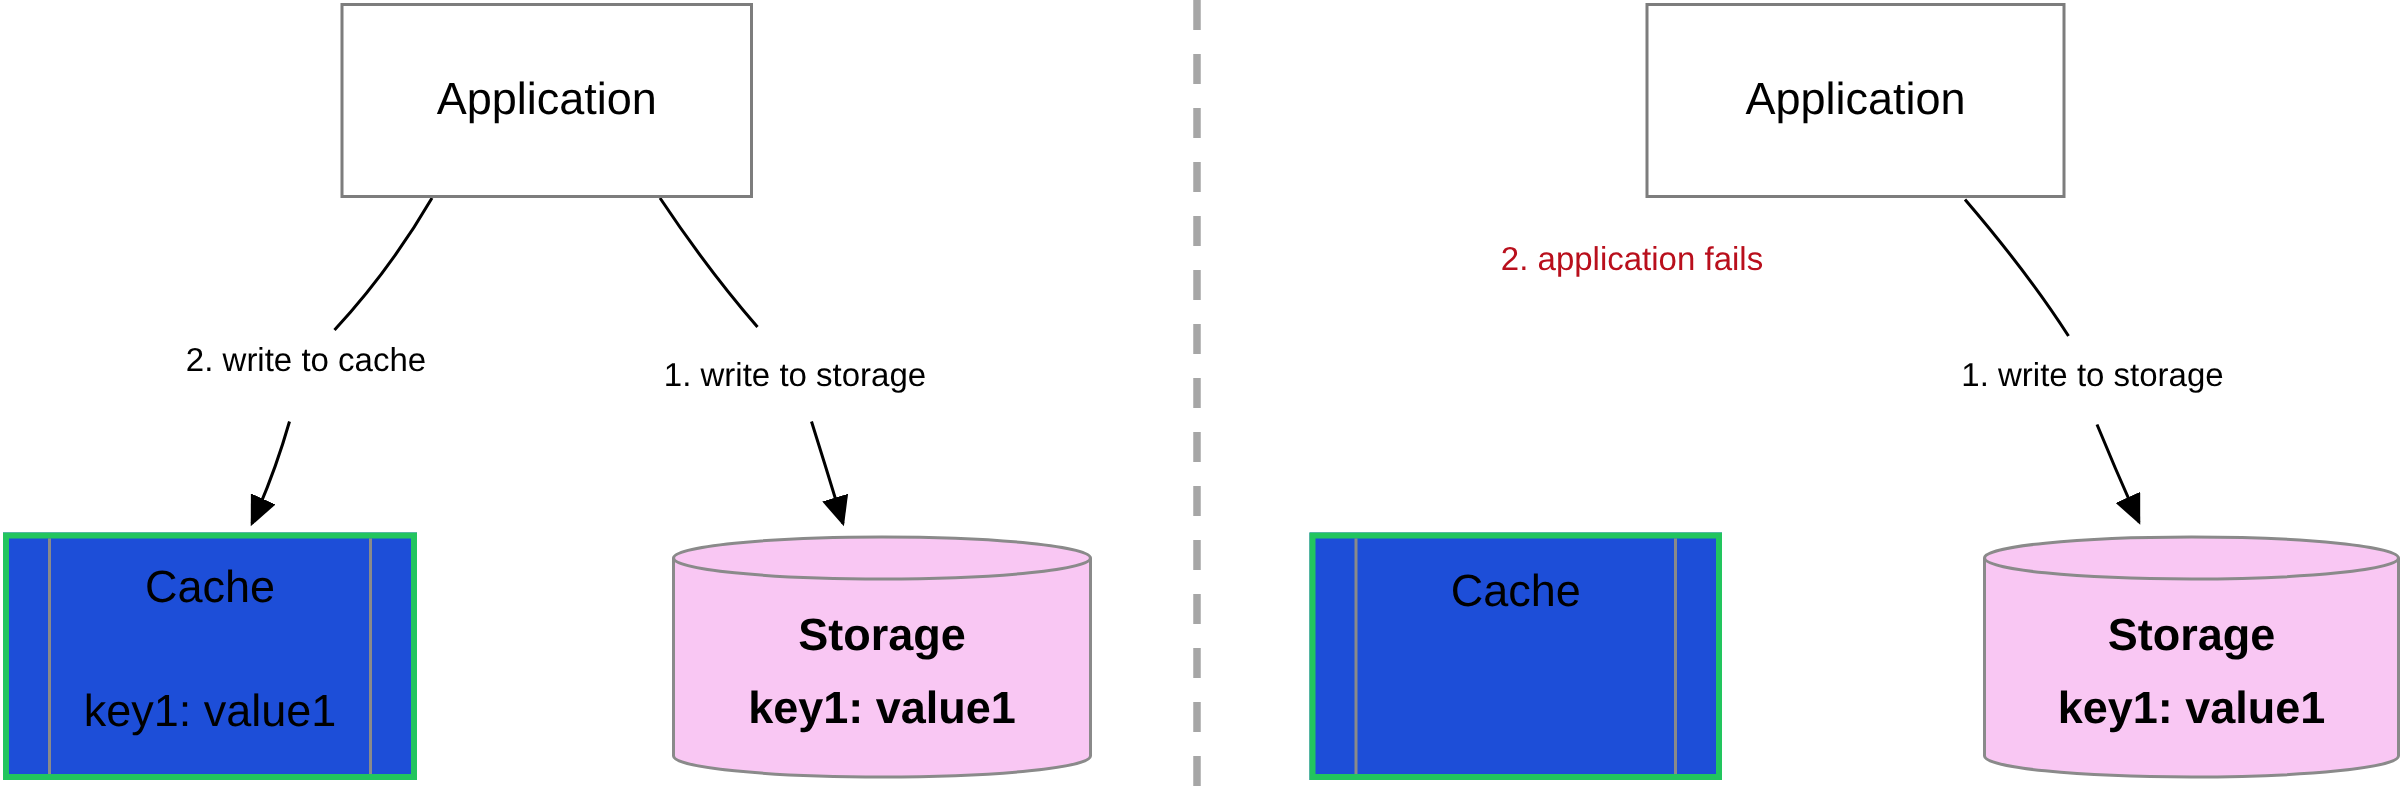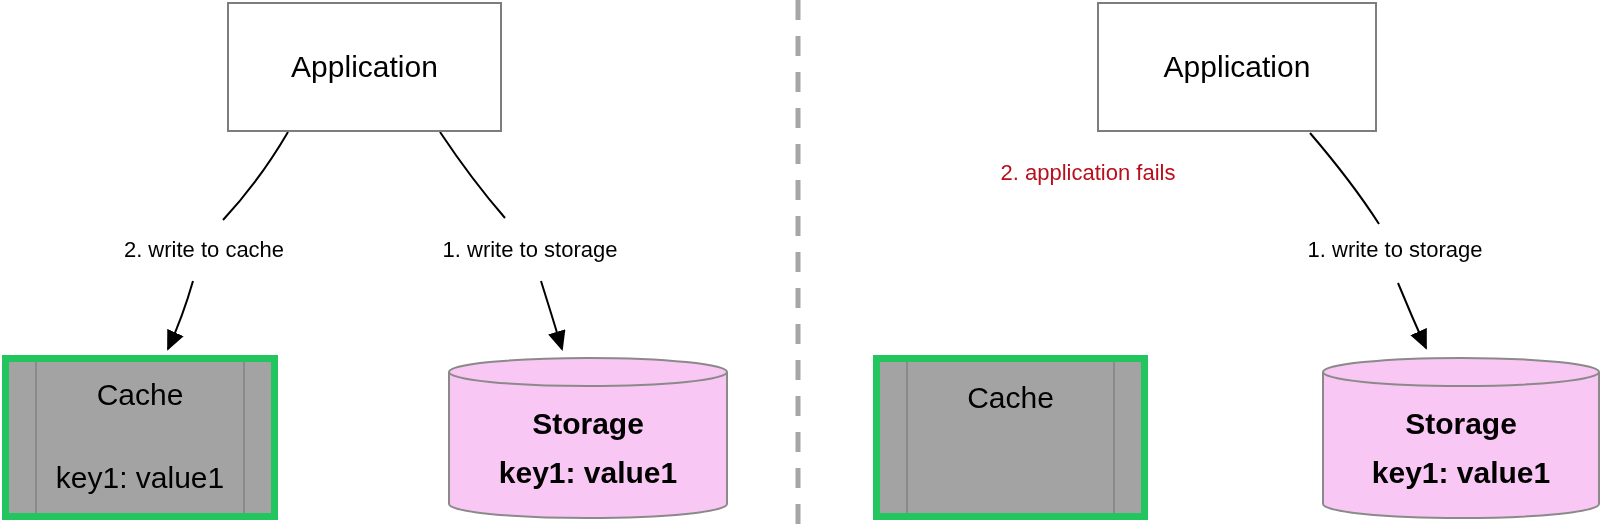--- a/index.html
+++ b/index.html
@@ -8,21 +8,21 @@
     font-family:"Liberation Sans", sans-serif;color:#000;background:#fff;
   }
   .abs{position:absolute;font-weight:bold;}
   svg{position:absolute;left:0;top:0;}
   .node-box{
     position:absolute;background:#ffffff;border:2px solid #7d7d7d;
     display:flex;align-items:center;justify-content:center;
     font-size:30px;box-sizing:border-box;
   }
   .cache-box{
-    position:absolute;background:#a3a3a3;border:7px solid #22c55e;
+    position:absolute;background:#1d4ed8;border:4px solid #22c55e;
     box-sizing:border-box;
   }
   .cache-box .vline{
     position:absolute;top:0;bottom:0;width:2px;background:#8a8a8a;
   }
   .cache-box .vline.left{left:26px;}
   .cache-box .vline.right{right:26px;}
   .shape-label{
     position:absolute;left:0;width:100%;text-align:center;
     font-size:30px;line-height:32px;
@@ -65,21 +65,21 @@
     <g>
       <path d="M1323,372 L1323,504 A138,14 0 0 0 1599,504 L1599,372" fill="#f9c7f3" stroke="#8a8a8a" stroke-width="2"></path>
       <ellipse cx="1461" cy="372" rx="138" ry="14" fill="#f9c7f3" stroke="#8a8a8a" stroke-width="2"></ellipse>
     </g>
   </svg>
 
   <div class="node-box" style="left:227px;top:2px;width:275px;height:130px;">
     <span>Application</span>
   </div>
 
-  <div class="edge-label" style="left:204px;top:234px;">2. write to cache</div>
+  <div class="edge-label" style="left:204px;top:224px;">2. write to cache</div>
 
   <div class="edge-label" style="left:530px;top:234px;">1. write to storage</div>
 
   <div class="cache-box" style="left:2px;top:355px;width:276px;height:165px;">
     <div class="vline left"></div>
     <div class="vline right"></div>
     <div class="shape-label" style="top:17px;">Cache</div>
     <div class="shape-label" style="top:100px;">key1: value1</div>
   </div>
 

